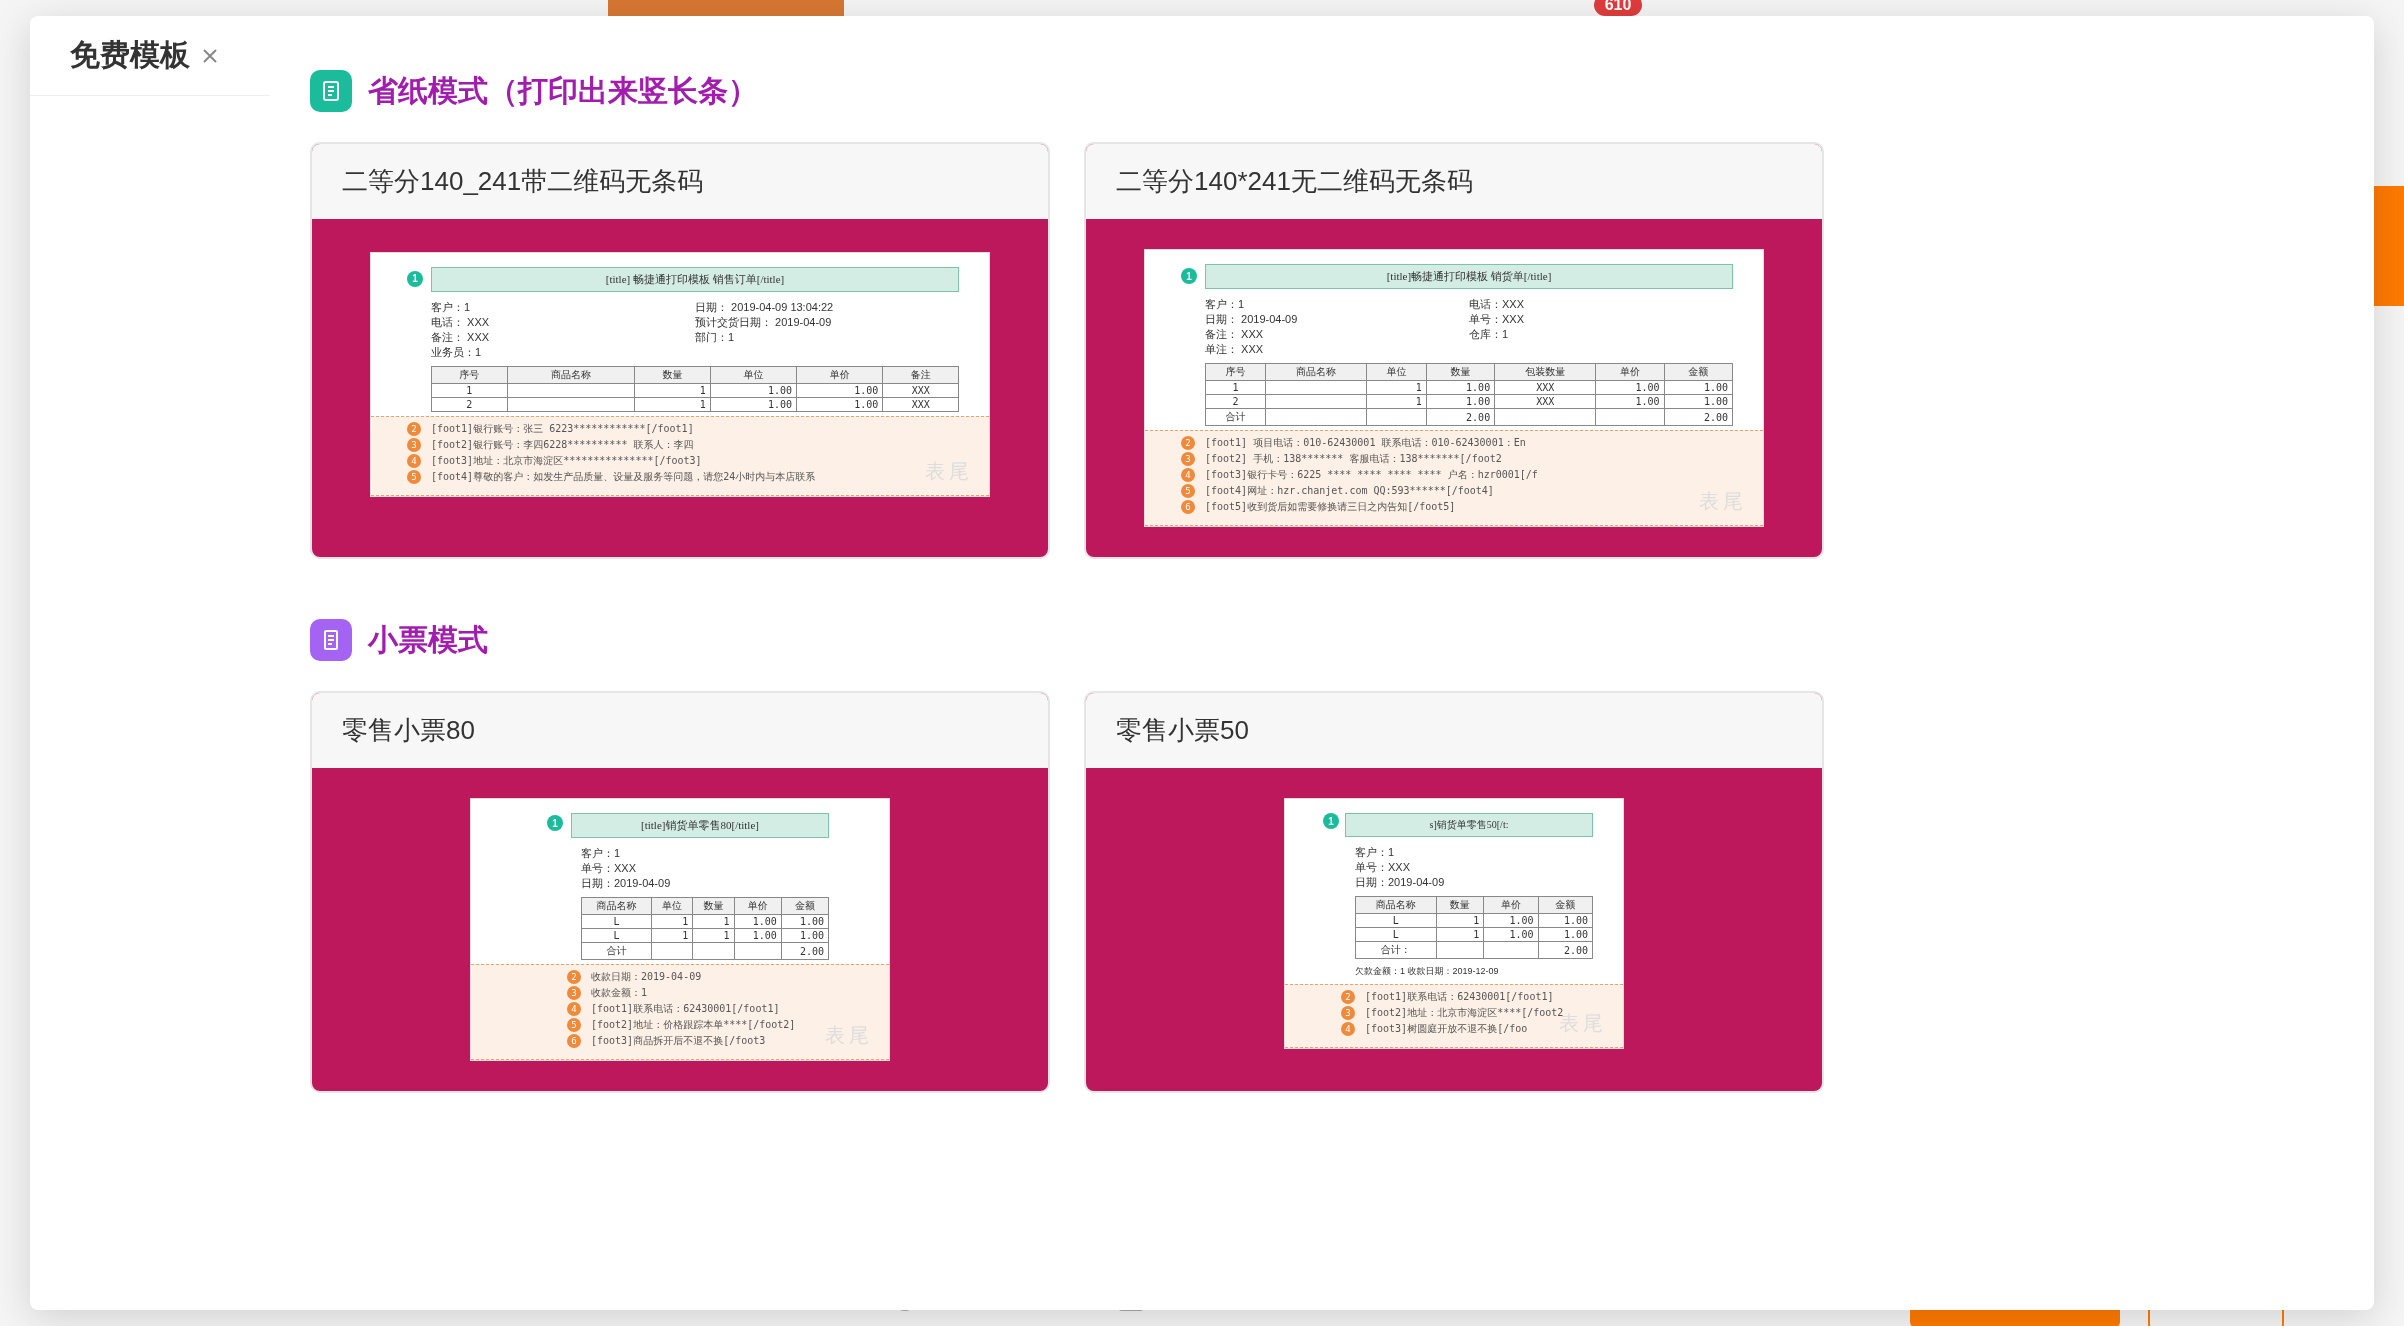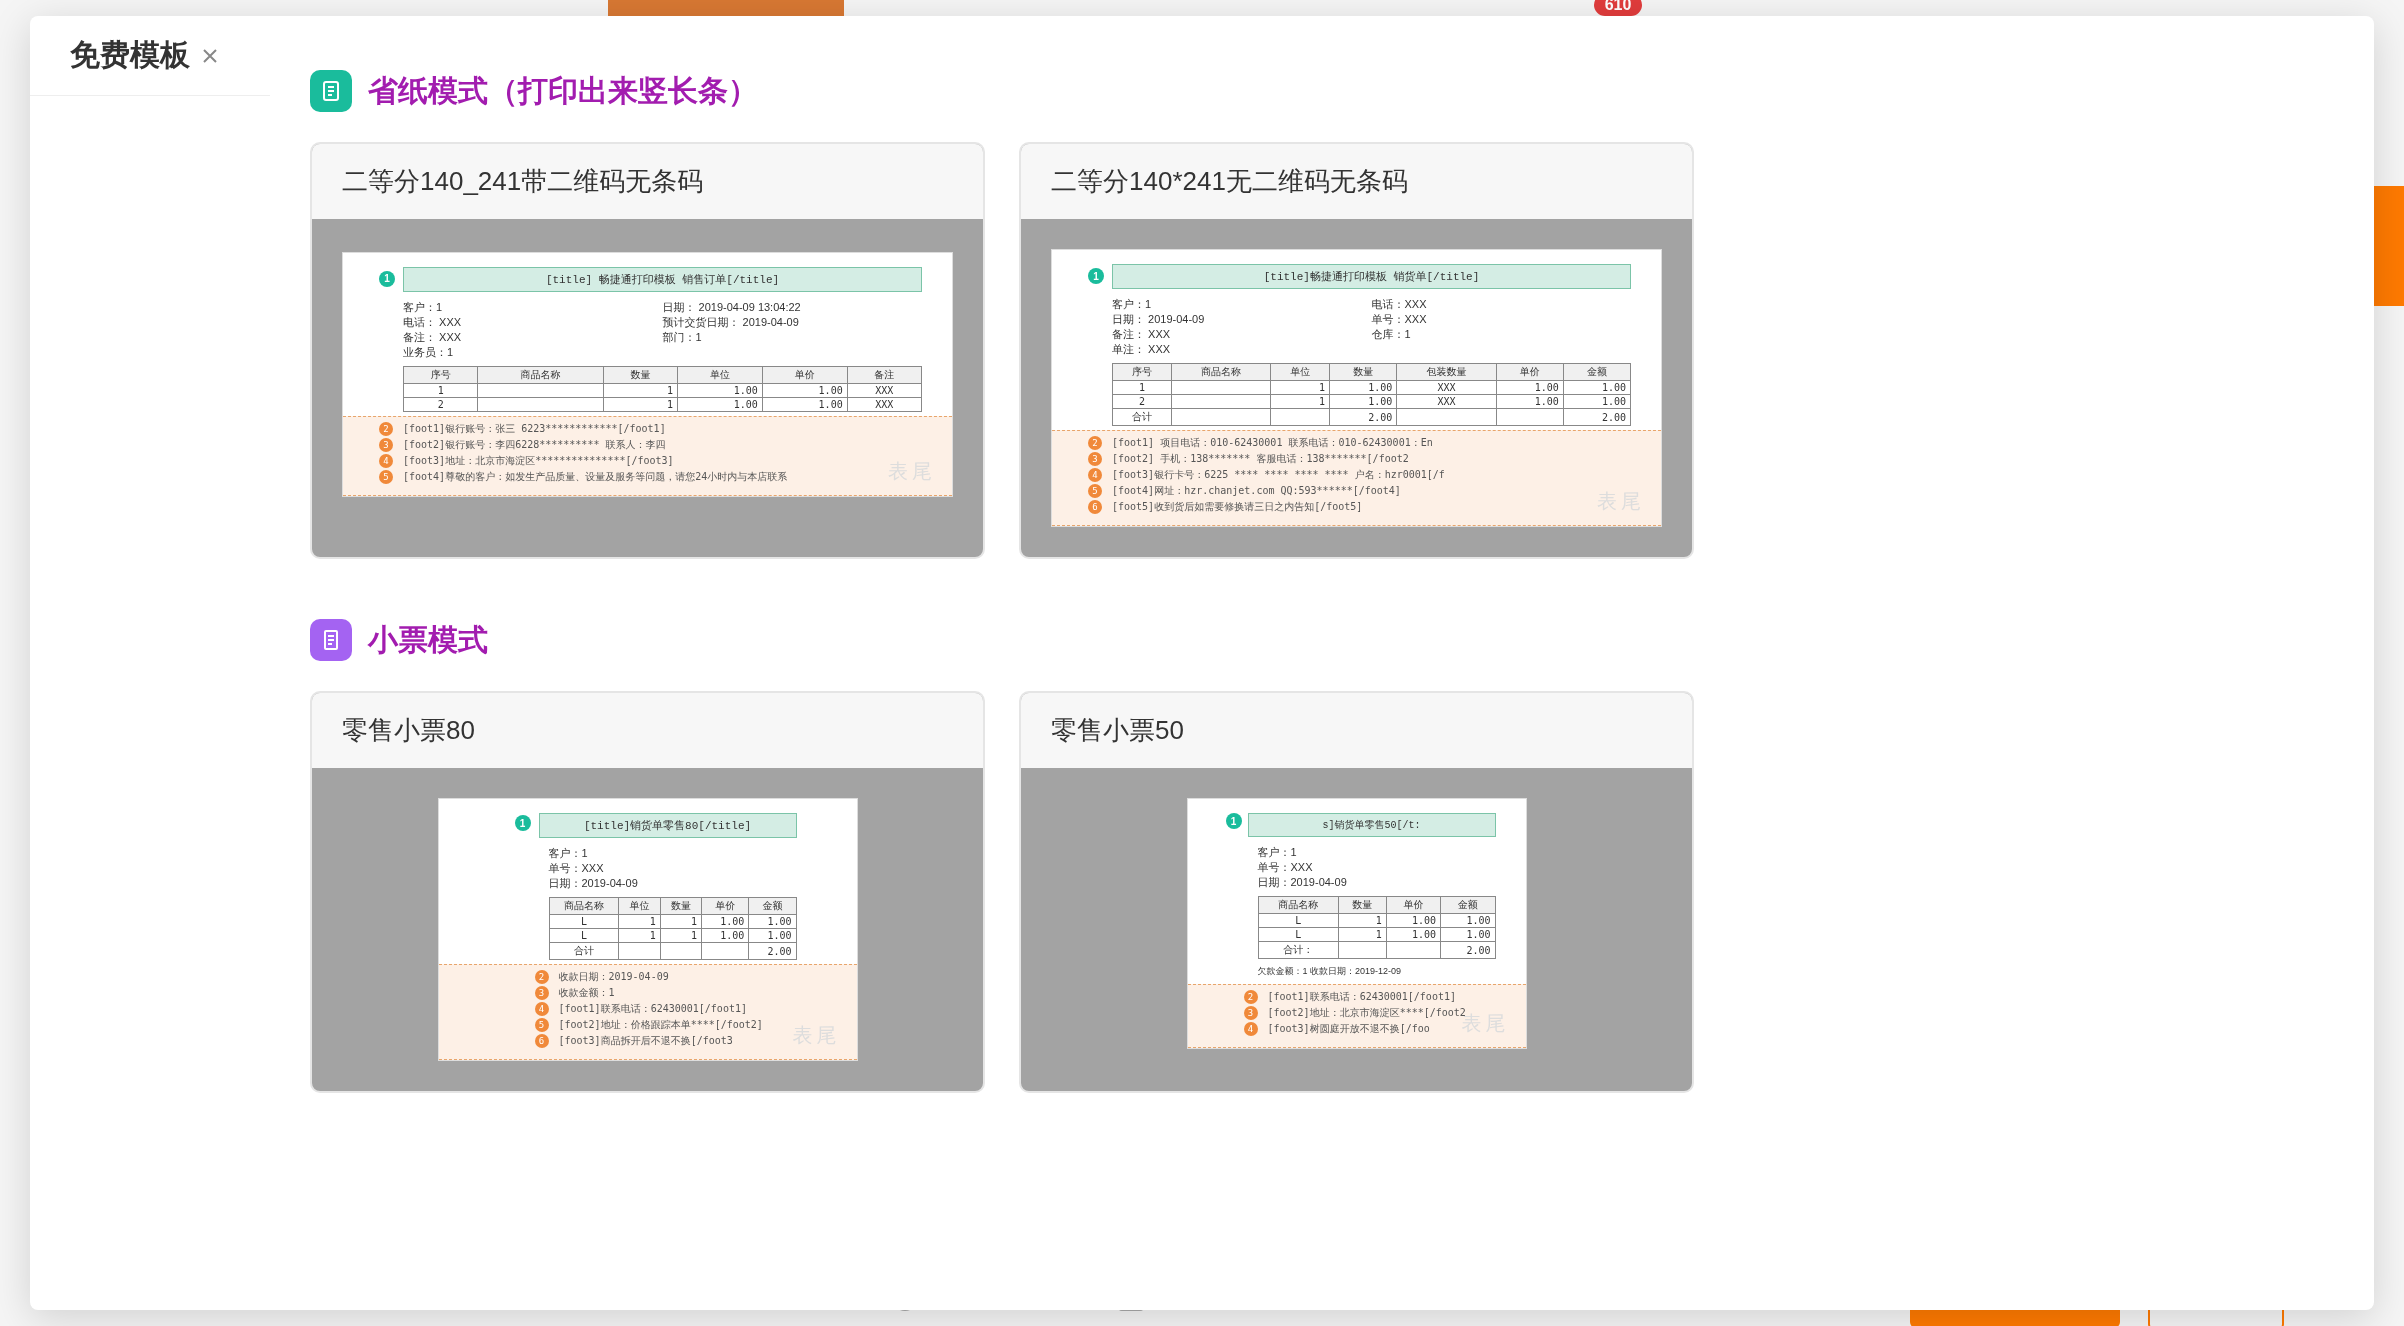--- a/index.html
+++ b/index.html
@@ -34,26 +34,26 @@
 .modal-body::-webkit-scrollbar-track { background: transparent; }
 
 .section-header { display: flex; align-items: center; gap: 16px; margin: 24px 0 30px; }
 .section-icon { width: 42px; height: 42px; border-radius: 10px; display: flex; align-items: center; justify-content: center; color: #fff; }
 .section-icon.teal { background: #1abc9c; }
 .section-icon.purple { background: #a463f2; }
 .section-icon svg { width: 24px; height: 24px; }
 .section-title { font-size: 30px; font-weight: 700; color: #a21caf; }
 
 .card-grid { display: flex; gap: 34px; flex-wrap: wrap; margin-bottom: 60px; }
-.template-card { width: 675px; border: 2px solid #e5e5e5; border-radius: 10px; overflow: hidden; cursor: pointer; background: #a3a3a3; }
+.template-card { width: 740px; border: 2px solid #e5e5e5; border-radius: 10px; overflow: hidden; cursor: pointer; background: #be185d; }
 .card-head { background: #f7f7f7; padding: 20px 30px; font-size: 26px; font-weight: 500; color: #333; }
 .card-body { padding: 30px; display: flex; align-items: center; justify-content: center; min-height: 310px; }
 
 .preview { width: 620px; border: 1px solid #ddd; background: #fff; font-size: 11px; color: #333; position: relative; }
-.pv-title { background: #d4ede4; border: 1px solid #7bc4a8; margin: 14px 30px 6px 60px; padding: 4px 8px; font-family: Liberation Mono, monospace; text-align: center; position: relative; }
+.pv-title { background: #d4ede4; border: 1px solid #7bc4a8; margin: 14px 30px 6px 60px; padding: 4px 8px; font-family: Liberation Serif, serif; text-align: center; position: relative; }
 .pv-dot { position: absolute; width: 16px; height: 16px; border-radius: 50%; background: #1abc9c; color: #fff; font-size: 10px; display: flex; align-items: center; justify-content: center; font-weight: 700; }
 .pv-info { display: flex; padding: 2px 30px 2px 60px; font-family: Liberation Sans, sans-serif; }
 .pv-info .col { flex: 1; }
 .pv-table { margin: 4px 30px 4px 60px; border-collapse: collapse; width: calc(100% - 90px); }
 .pv-table th, .pv-table td { border: 1px solid #888; padding: 1px 4px; font-size: 10px; text-align: center; font-family: monospace; }
 .pv-table th { background: #f0f0f0; font-weight: 400; }
 .pv-table td.r { text-align: right; }
 .pv-foot-wrap { background: #fdf0e6; border-top: 1px dashed #e8a56b; border-bottom: 1px dashed #e8a56b; padding: 4px 30px 10px 30px; margin-top: 4px; position: relative; }
 .pv-foot-line { font-family: monospace; font-size: 10px; padding: 1px 0 1px 30px; position: relative; color: #555; }
 .pv-foot-line .fd { position: absolute; left: 6px; top: 1px; width: 14px; height: 14px; border-radius: 50%; background: #f0893a; color: #fff; font-size: 9px; display: flex; align-items: center; justify-content: center; }

